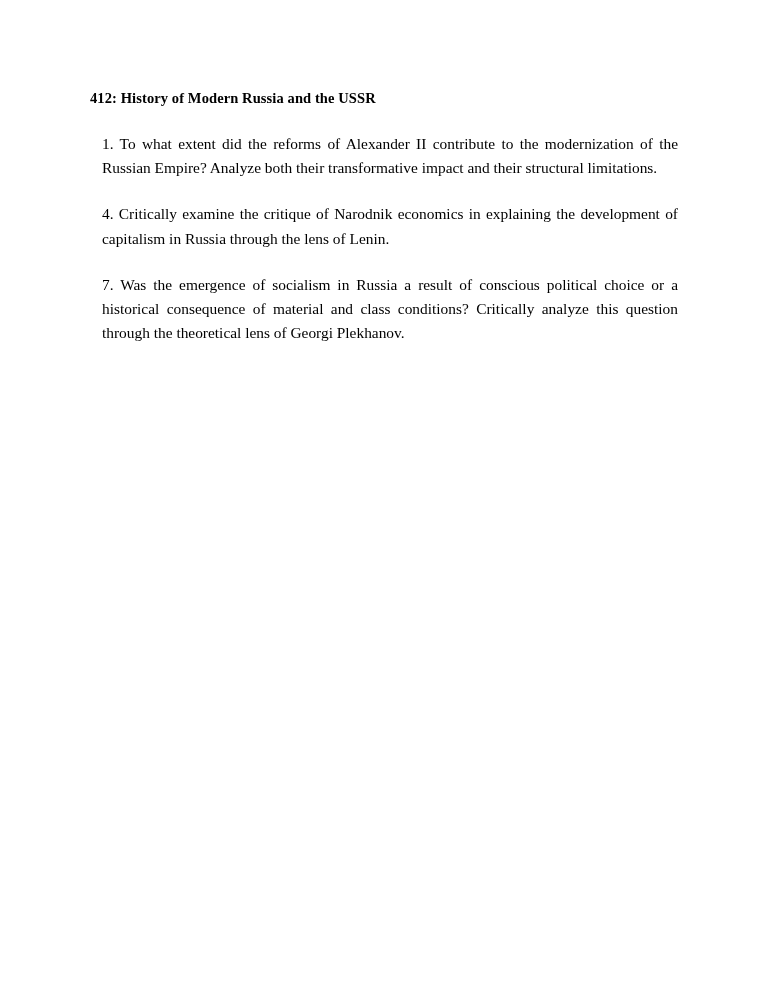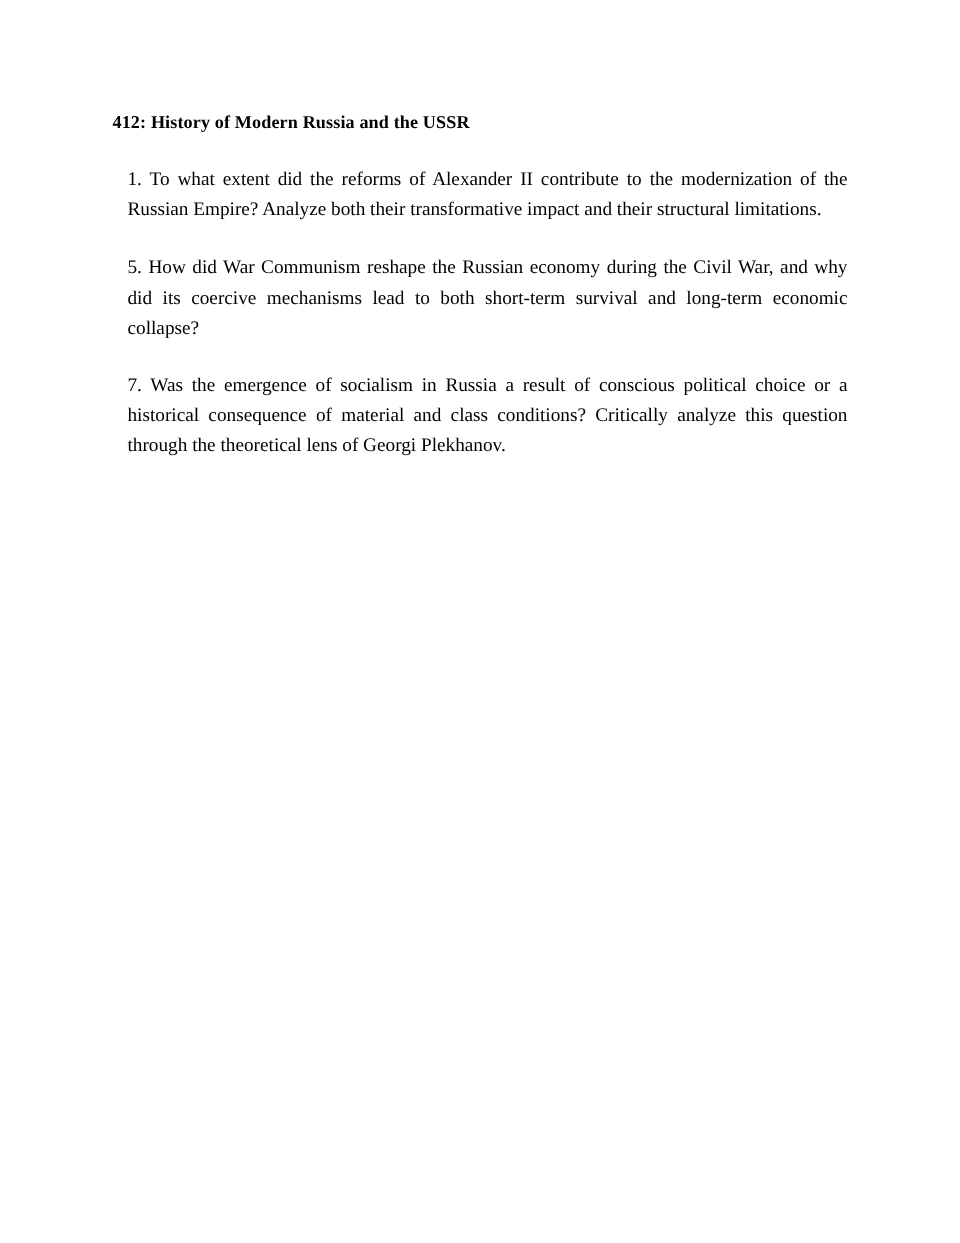--- a/index.html
+++ b/index.html
@@ -62,21 +62,21 @@
 
 <div class="page">
   <div class="content">
 
     <h1 class="doc-title">412: History of Modern Russia and the USSR</h1>
 
     <p class="question">1. To what extent did the reforms of Alexander II contribute to the modernization of the Russian Empire? Analyze both their transformative impact and their structural limitations.</p>
 
 
 
+    <p class="question">4. Critically examine the critique of Narodnik economics in explaining the development of capitalism in Russia through the lens of Lenin.</p>
 
-    <p class="question">5. How did War Communism reshape the Russian economy during the Civil War, and why did its coercive mechanisms lead to both short-term survival and long-term economic collapse?</p>
 
 
     <p class="question">7. Was the emergence of socialism in Russia a result of conscious political choice or a historical consequence of material and class conditions? Critically analyze this question through the theoretical lens of Georgi Plekhanov.</p>
 
 
   </div>
 </div>
 
 </body></html>

